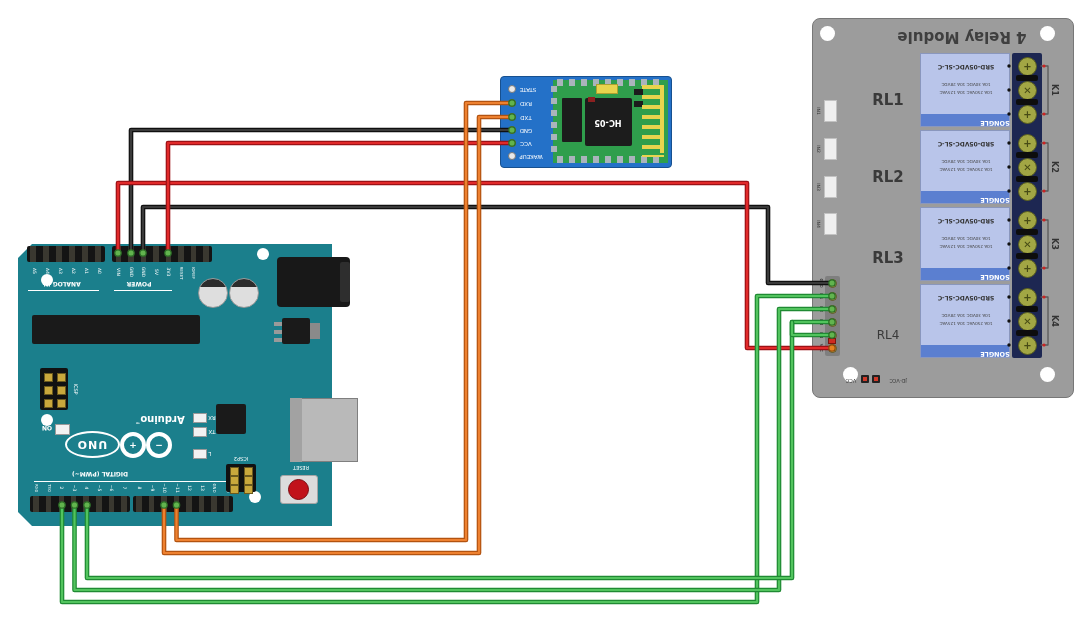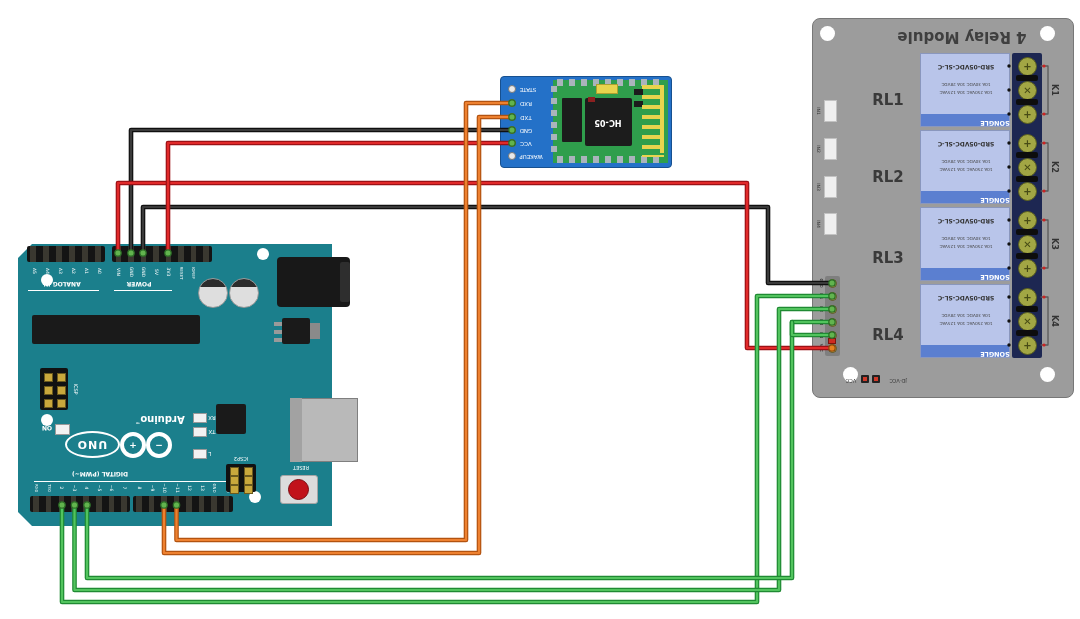--- a/index.html
+++ b/index.html
@@ -209,21 +209,21 @@
     <span class="t flip" style="left:45px;top:30px;font-size:4.2px;color:#444">10A 30VDC  10A 28VDC</span>
     <span class="t flip" style="left:45px;top:38px;font-size:4.2px;color:#444">10A 250VAC  10A 125VAC</span>
     <div class="songle">
         <span class="t flip" style="left:45px;top:6px;font-size:6.5px;font-weight:bold;position:relative">SONGLE</span>
       </div>
   </div>
 
   <span class="t ctr" style="left:888px;top:100px;font-size:15px;font-weight:bold;color:#3a3a3a">RL1</span>
   <span class="t ctr" style="left:888px;top:177px;font-size:15px;font-weight:bold;color:#3a3a3a">RL2</span>
   <span class="t ctr" style="left:888px;top:258px;font-size:15px;font-weight:bold;color:#3a3a3a">RL3</span>
-  <span class="t ctr" style="left:888px;top:335px;font-size:15px;font-weight:bold;color:#3a3a3a">RL4</span>
+  <span class="t ctr" style="left:888px;top:335px;font-size:12px;font-weight:normal;color:#3a3a3a">RL4</span>
 
   <div class="abs" style="left:1012px;top:53px;width:30px;height:305px;background:#1d2752;border-radius:2px"></div>
 
   <div class="screw" style="left:1018px;top:57px">
       <span>+</span>
     </div>
   <div class="screw" style="left:1018px;top:81px">
       <span>✕</span>
     </div>
   <div class="screw" style="left:1018px;top:105px">

